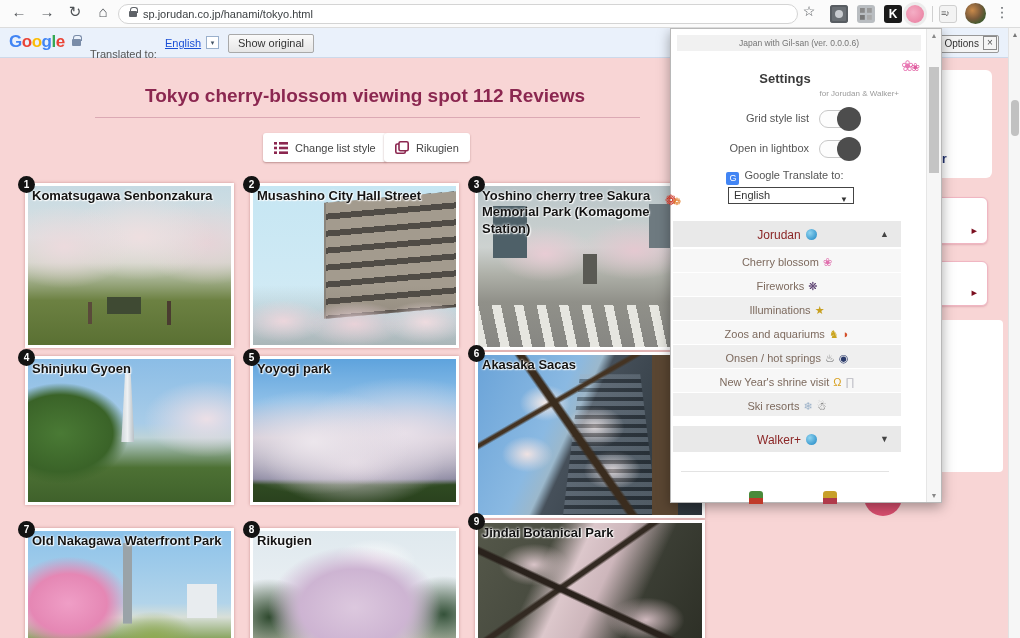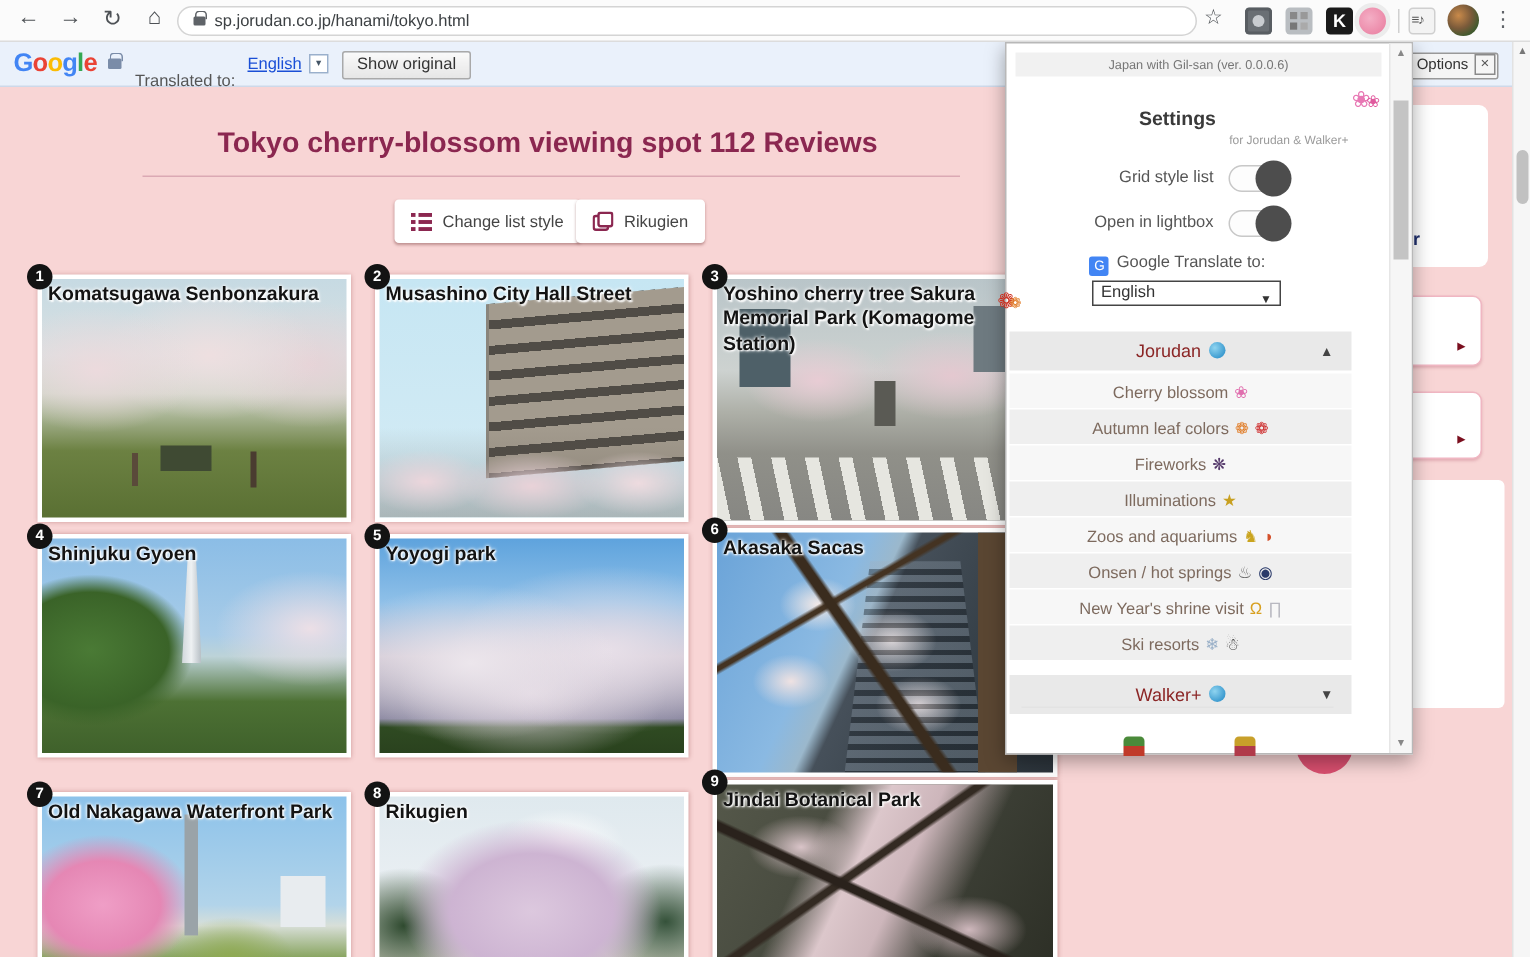--- a/index.html
+++ b/index.html
@@ -364,21 +364,20 @@
   <div id="gtrow">
     <span id="gticon">G</span><span>Google Translate to:</span>
   </div>
   <div id="langsel">
     <span>English</span>
     <span class="selarr">▼</span>
   </div>
   <div id="psections">
       <div class="psec-h"><span class="psec-t">Jorudan</span><span class="globe"></span><span class="psec-a">▲</span></div>
       <div class="pitem"><span class="pitem-l">Cherry blossom</span><span class="picon" style="color:#e06fae">❀</span></div>
-      <div class="pitem alt"><span class="pitem-l">Autumn leaf colors</span><span class="picon" style="color:#e07820">❁</span><span class="picon" style="color:#cc2222">❁</span></div>
       <div class="pitem"><span class="pitem-l">Fireworks</span><span class="picon" style="color:#54386a">❋</span></div>
       <div class="pitem alt"><span class="pitem-l">Illuminations</span><span class="picon" style="color:#c8a020">★</span></div>
       <div class="pitem"><span class="pitem-l">Zoos and aquariums</span><span class="picon" style="color:#caa41e">♞</span><span class="picon" style="color:#d4502a">◗</span></div>
       <div class="pitem alt"><span class="pitem-l">Onsen / hot springs</span><span class="picon" style="color:#6a6a6a">♨</span><span class="picon" style="color:#2a3a6a">◉</span></div>
       <div class="pitem"><span class="pitem-l">New Year's shrine visit</span><span class="picon" style="color:#d8a020">Ω</span><span class="picon" style="color:#b8b8c0">∏</span></div>
       <div class="pitem alt"><span class="pitem-l">Ski resorts</span><span class="picon" style="color:#9ab0c8">❄</span><span class="picon" style="color:#444444">☃</span></div>
       <div class="psec-gap"></div>
       <div class="psec-h"><span class="psec-t">Walker+</span><span class="globe"></span><span class="psec-a">▼</span></div>
     </div>
   <div id="pdivider"></div>

